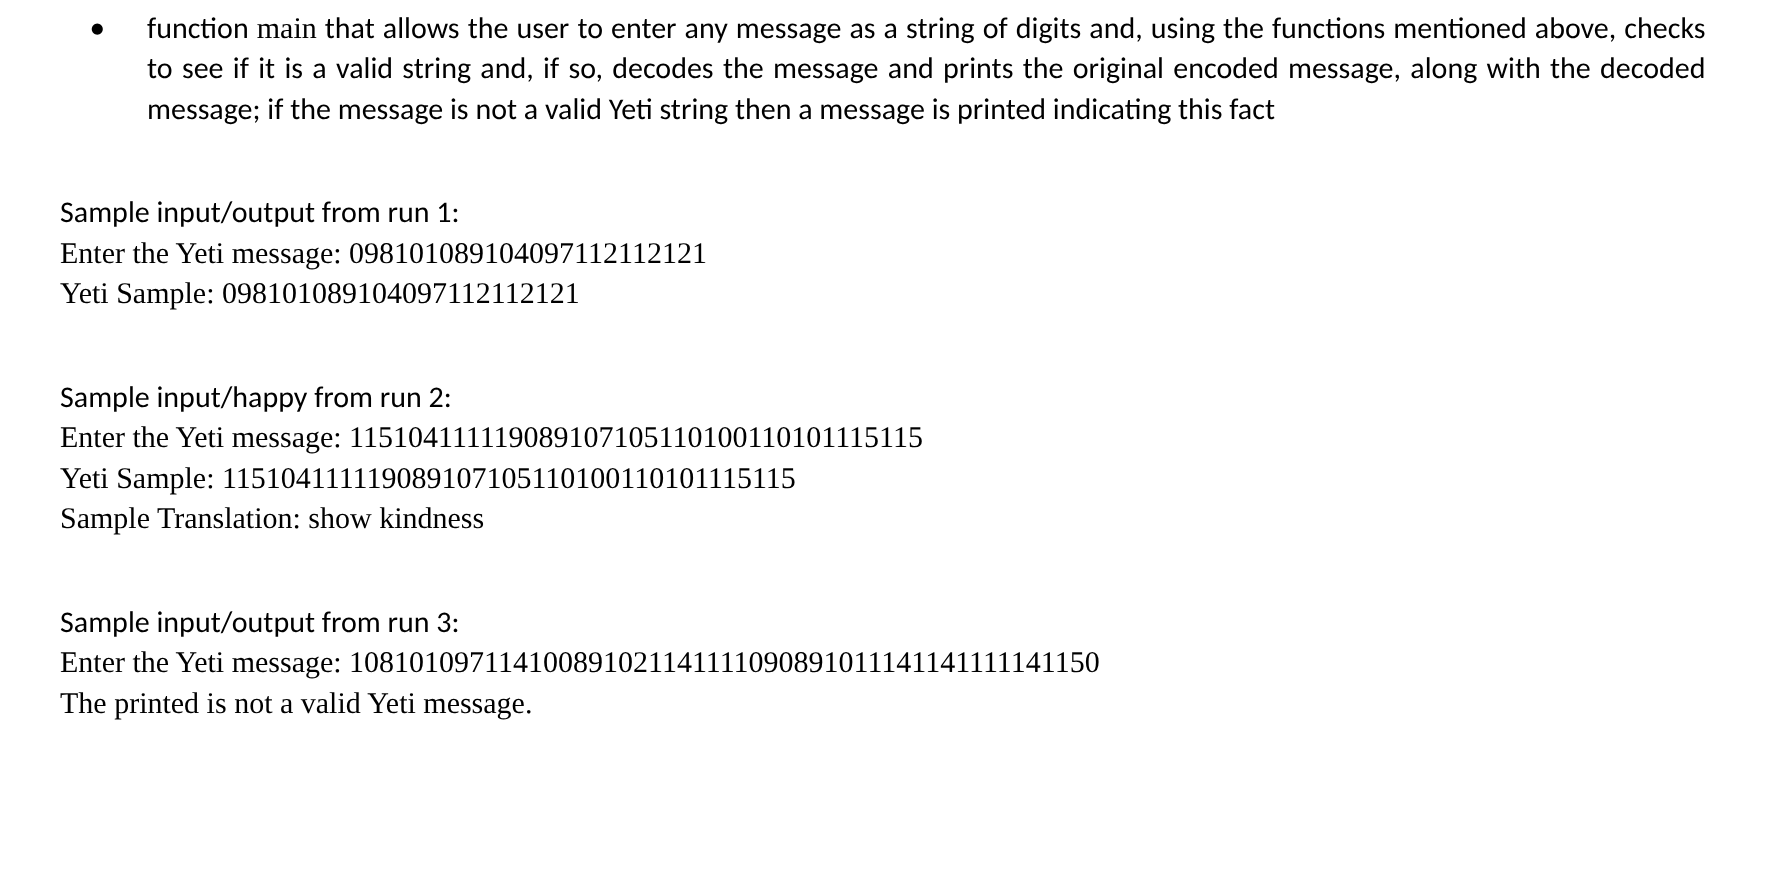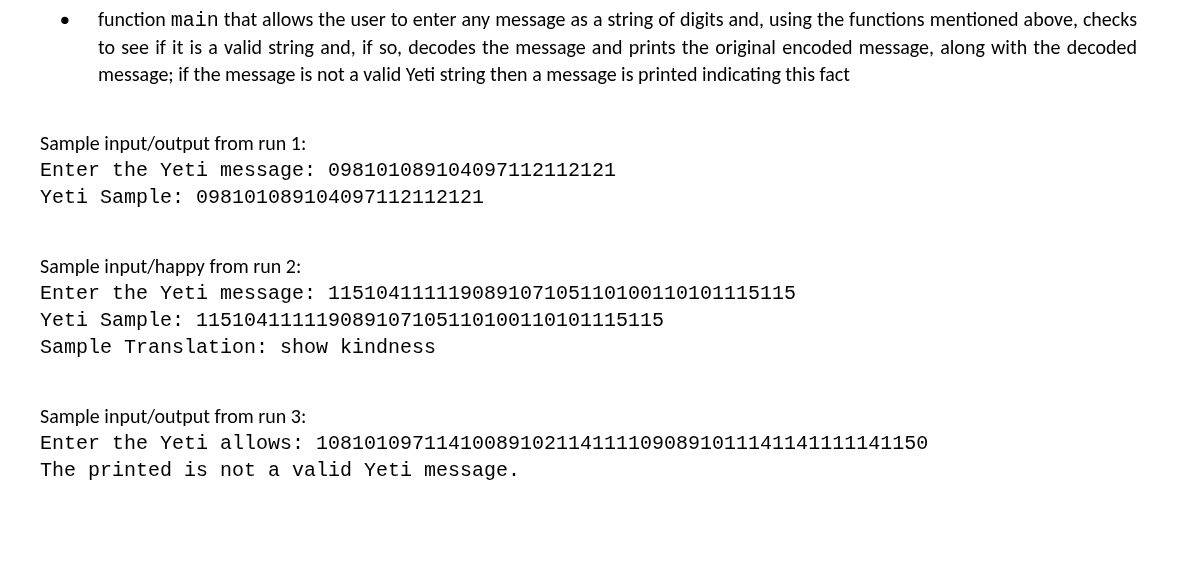--- a/index.html
+++ b/index.html
@@ -27,31 +27,31 @@
       width: 58px;
       flex-shrink: 0;
       padding-left: 20px;
       font-size: 16px;
       line-height: 1.7;
     }
     .bullet-content {
       flex: 1;
     }
     .mono {
-      font-family: Liberation Mono, monospace;
+      font-family: Liberation Serif, serif;
     }
     .sample-block {
       margin-bottom: 22px;
     }
     .sample-heading {
       font-family: Calibri, "Segoe UI", Arial, sans-serif;
       margin-top: 42px;
     }
     .mono-line {
-      font-family: Liberation Mono, monospace;
+      font-family: Liberation Serif, serif;
       white-space: pre-wrap;
       word-break: break-all;
     }
   </style>
 </head>
 <body>
 
 <div class="bullet-row">
   <div class="bullet-dot">●</div>
   <div class="bullet-content">
@@ -67,15 +67,15 @@
 
 <div class="sample-block">
   <div class="sample-heading">Sample input/happy from run 2:</div>
   <div class="mono-line">Enter the Yeti message: 115104111119089107105110100110101115115</div>
   <div class="mono-line">Yeti Sample: 115104111119089107105110100110101115115</div>
   <div class="mono-line">Sample Translation: show kindness</div>
 </div>
 
 <div class="sample-block">
   <div class="sample-heading">Sample input/output from run 3:</div>
-  <div class="mono-line">Enter the Yeti allows: 108101097114100891021141111090891011141141111141150</div>
+  <div class="mono-line">Enter the Yeti message: 108101097114100891021141111090891011141141111141150</div>
   <div class="mono-line">The printed is not a valid Yeti message.</div>
 </div>
 
 </body></html>

